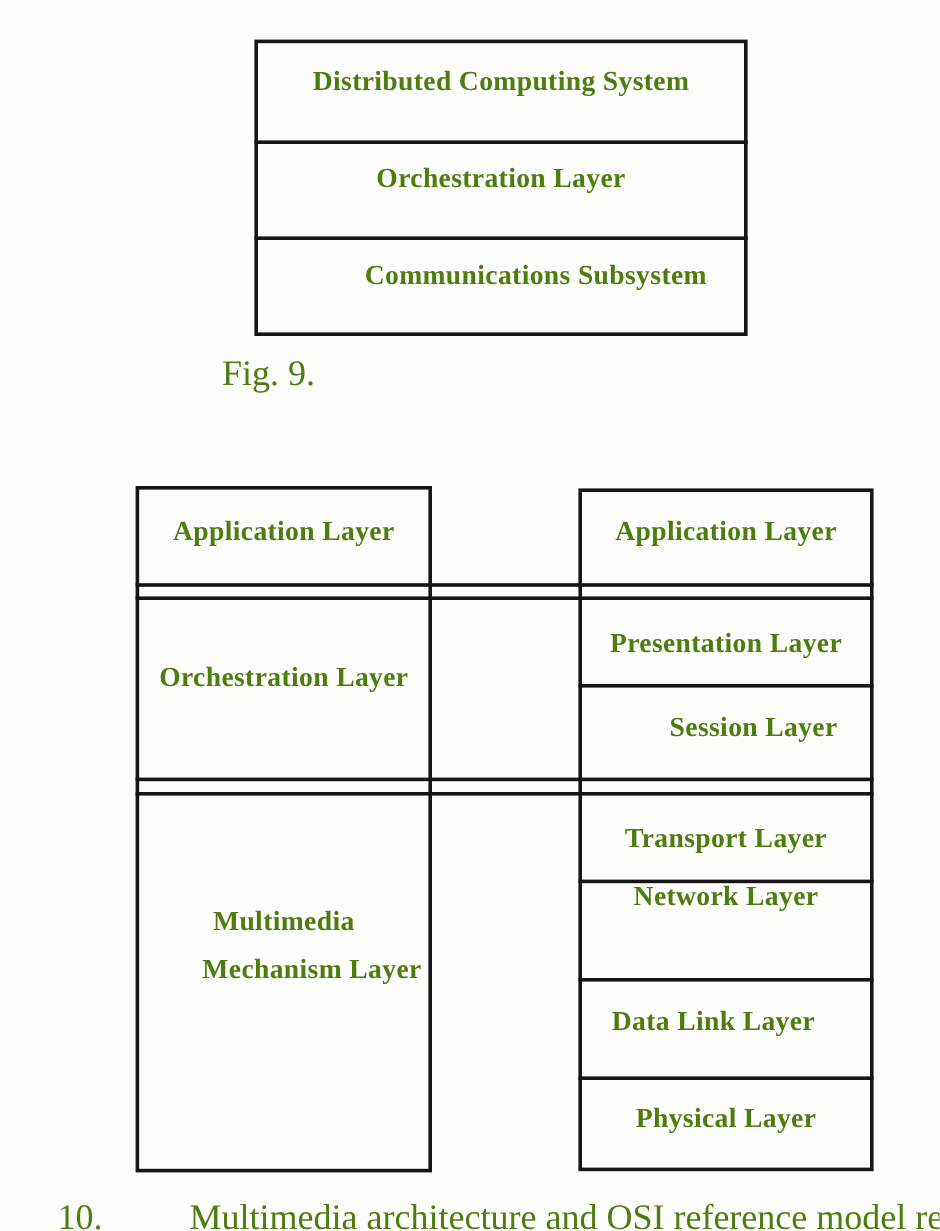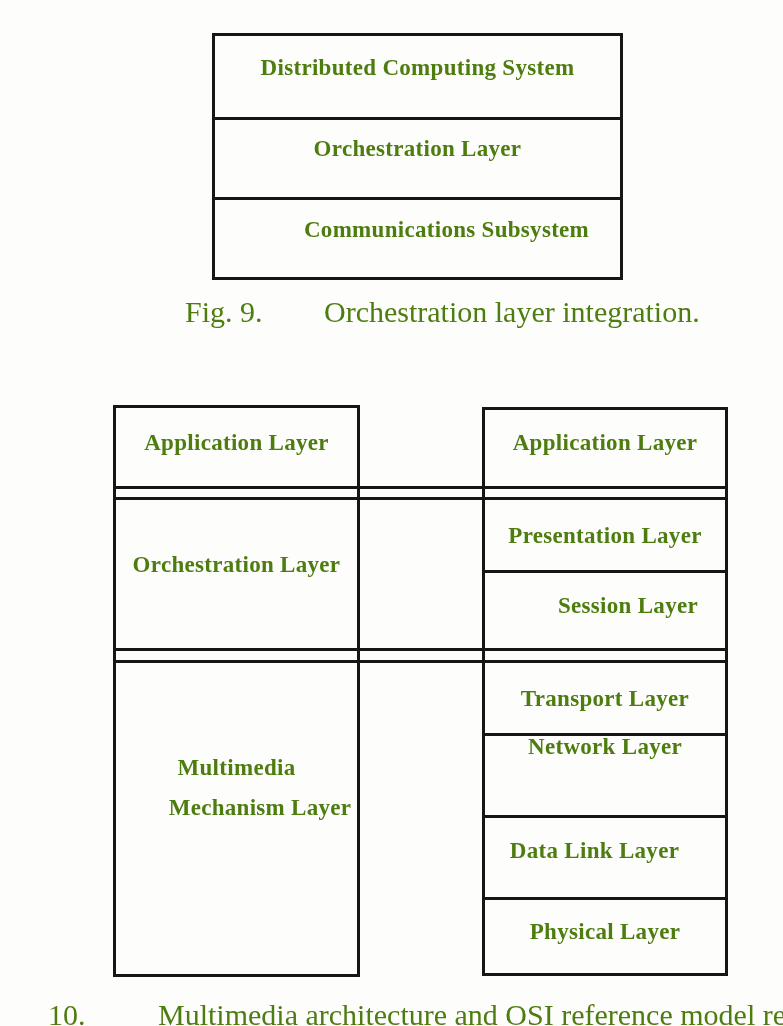--- a/index.html
+++ b/index.html
@@ -57,21 +57,20 @@
     <div class="hline" style="left:212px; top:117px; width:411px;"></div>
     <div class="hline" style="left:212px; top:197px; width:411px;"></div>
 
     <div class="layer-label" style="left:212px; top:53px; width:411px;">Distributed Computing System</div>
     <div class="layer-label" style="left:212px; top:134px; width:411px;">Orchestration Layer</div>
     <div class="layer-label" style="left:212px; top:215px; width:411px;margin-left:29px;">Communications Subsystem</div>
   </div>
 
   <div class="caption" style="left:0; top:293px; width:783px; height:40px;margin-left:12px;">
     <span style="left:173px;">Fig. 9.</span>
-    <span style="left:312px;">Orchestration layer integration.</span>
   </div>
 
   <div>
 
     <div class="box" style="left:113px; top:405px; width:247px; height:572px;"></div>
     <div class="box" style="left:482px; top:407px; width:246px; height:569px;"></div>
 
     <div class="dsep" style="left:113px; top:486px; width:615px; height:14px;"></div>
     <div class="dsep" style="left:113px; top:648px; width:615px; height:15px;"></div>
 

